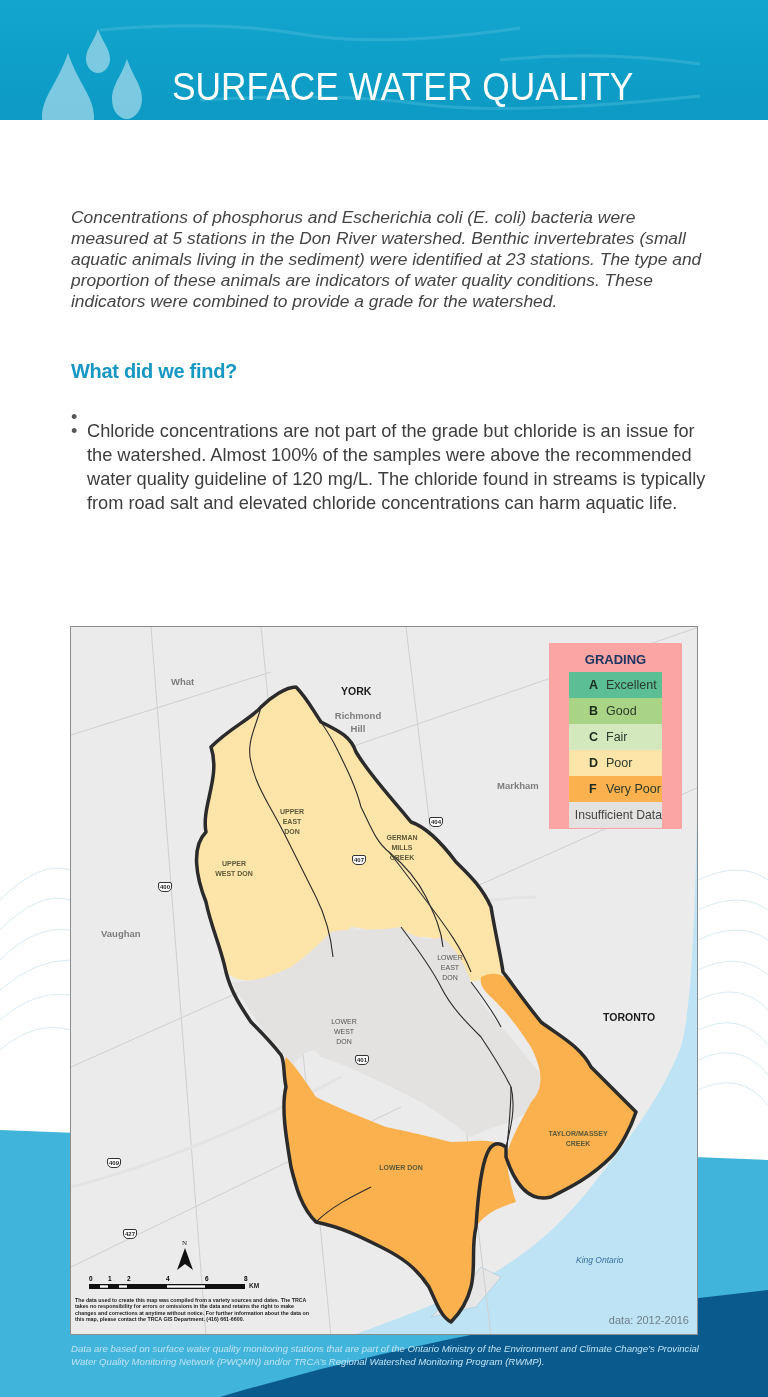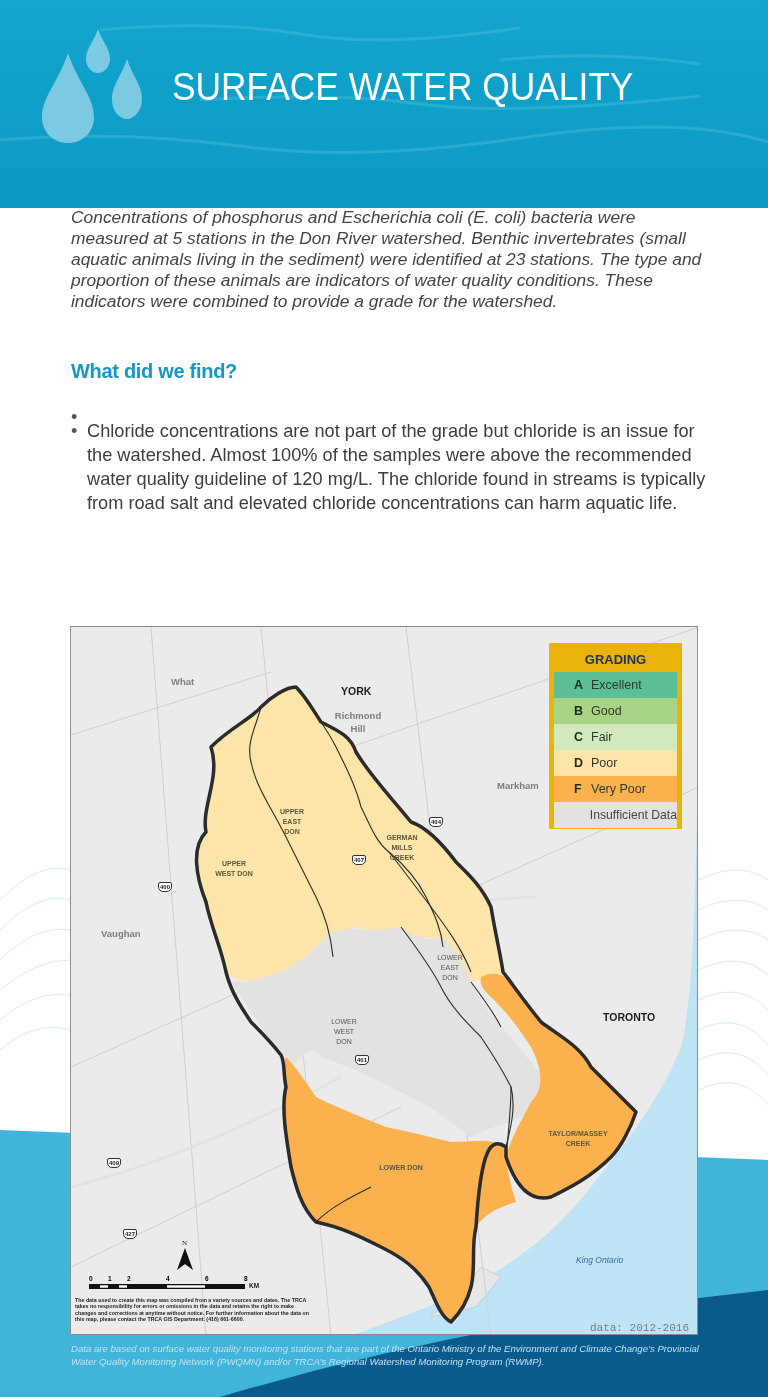--- a/index.html
+++ b/index.html
@@ -1,21 +1,21 @@
 <!DOCTYPE html>
 <html><head>
 <meta charset="utf-8">
 <style>
   * { box-sizing: border-box; margin: 0; padding: 0; }
   html, body { width: 768px; height: 1397px; overflow: hidden; background: #ffffff; }
   body { position: relative; font-family: "DejaVu Sans", "Liberation Sans", sans-serif; }
 
   
   .header {
-    position: absolute; left: 0; top: 0; width: 768px; height: 208px;
+    position: absolute; left: 0; top: 0; width: 768px; height: 120px;
     background: linear-gradient(180deg, #14a6cf 0%, #0fa0c9 45%, #0d9ac4 100%);
     overflow: hidden;
   }
   .header .ripple { position: absolute; left: 0; top: 0; width: 768px; height: 168px; }
   .header .drops { position: absolute; left: 30px; top: 25px; width: 125px; height: 125px; }
   .header h1 {
     position: absolute; left: 172px; top: 66px;
     font-family: "Liberation Sans", sans-serif; font-weight: 400;
     font-size: 38px; letter-spacing: 0px; color: #ffffff;
     transform: scaleX(0.93); transform-origin: left center;
@@ -57,42 +57,42 @@
   .lbl-lake { font-size: 8.5px; color: #3a6fa0; font-style: italic; }
   .hwy {
     position: absolute; font-family: "Liberation Sans", sans-serif; font-size: 6px; font-weight: 700;
     color: #222; background: #fff; border: 1px solid #333; border-radius: 2px 2px 5px 5px;
     padding: 0 1px; line-height: 8px;
   }
 
   
   .legend {
     position: absolute; left: 478px; top: 16px; width: 133px; height: 186px;
-    background: #eab308; padding: 3px 5px;
+    background: #fca5a5; padding: 3px 20px;
   }
   .legend .title {
     text-align: center; font-family: "Liberation Sans", sans-serif; font-weight: 700;
     font-size: 13px; color: #1e3560; margin: 6px 0 5px 0;
   }
   .legend .row {
     height: 26px; display: flex; align-items: center; padding-left: 20px;
     font-family: "Liberation Sans", sans-serif; font-size: 12.5px; color: #2c3a2c;
   }
   .legend .row .g { font-weight: 700; width: 17px; color: #1b2b1b; }
   .legend .row.insuff { justify-content: flex-end; padding-left: 0; color: #444; font-size: 12.2px; }
 
   .scale { position: absolute; left: 16px; top: 620px; }
   .disclaimer {
     position: absolute; left: 4px; top: 670px; width: 240px;
     font-family: "Liberation Sans", sans-serif; font-weight: 700; font-size: 5.3px;
     line-height: 6.4px; color: #222;
   }
   .datayears {
-    position: absolute; right: 8px; bottom: 0;
-    font-family: Liberation Mono, monospace; font-size: 11px; color: #6f7f88;
+    position: absolute; right: 8px; bottom: 8px;
+    font-family: Liberation Sans, sans-serif; font-size: 11px; color: #6f7f88;
   }
 
   .footnote {
     position: absolute; left: 71px; top: 1343px; width: 640px;
     font-family: "Liberation Sans", sans-serif; font-style: italic;
     font-size: 9.6px; line-height: 12.5px; color: #bfe3f2;
   }
 </style>
 </head>
 <body>

